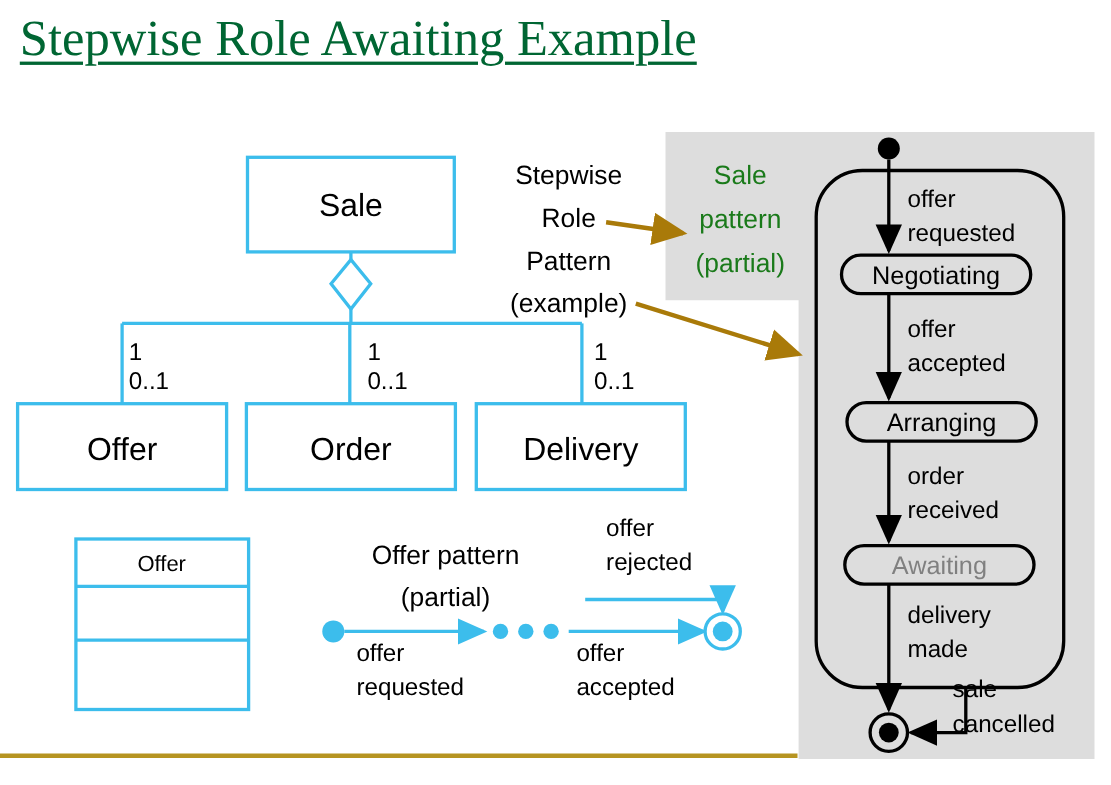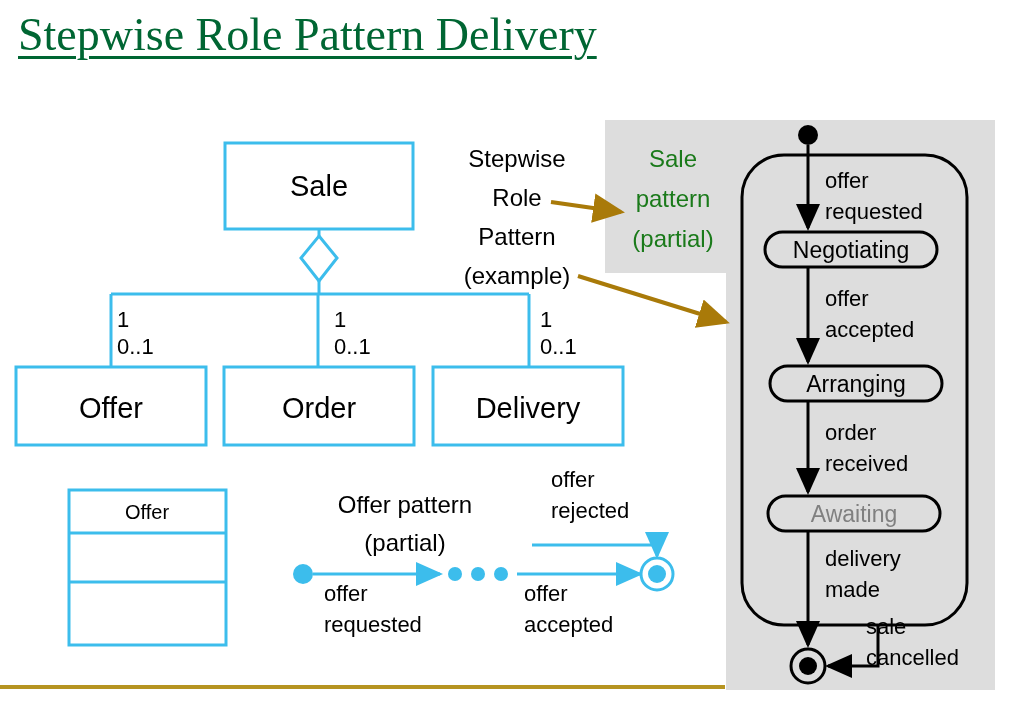--- a/index.html
+++ b/index.html
@@ -44,21 +44,21 @@
   .annot-green{ font-size: 24px; text-anchor: middle; fill: #1a7a1a; }
   .ev         { font-size: 22px; }
   .st-label   { font-size: 23px; text-anchor: middle; }
   .st-label-dim { font-size: 23px; text-anchor: middle; fill: #808080; }
 </style>
 </head>
 <body>
 
 <div id="slide">
 
-  <div class="slide-title">Stepwise Role Pattern Delivery</div>
+  <div class="slide-title">Stepwise Role Awaiting Example</div>
 
   <svg id="art" width="1010" height="714" viewBox="0 0 1010 714" xmlns="http://www.w3.org/2000/svg">
 
     <g>
       <path d="M 605,120 L 995,120 L 995,690 L 726,690 L 726,273 L 605,273 Z" fill="#dddddd" stroke="none"></path>
     </g>
 
     <g>
       <rect x="225" y="143" width="188" height="86" fill="#ffffff" stroke="#3cbdec" stroke-width="3"></rect>
       <text class="cls-name" x="319" y="196">Sale</text>

